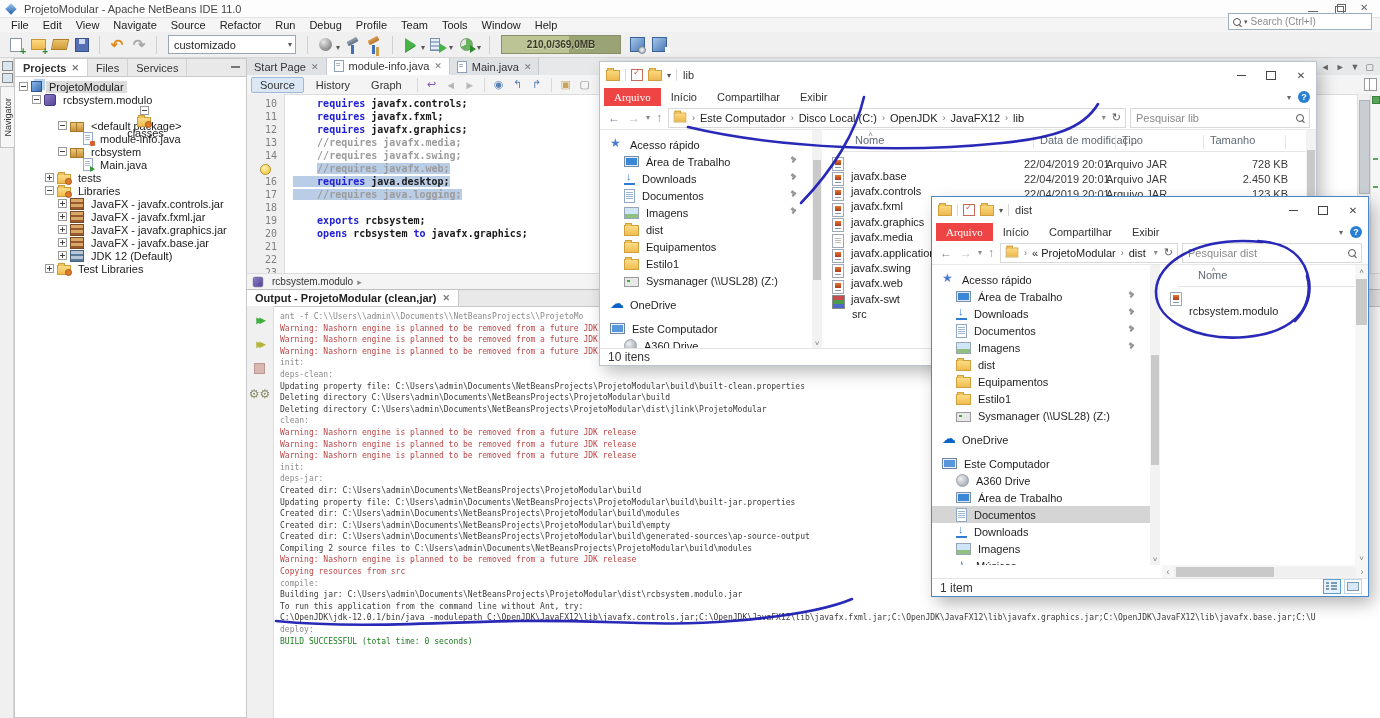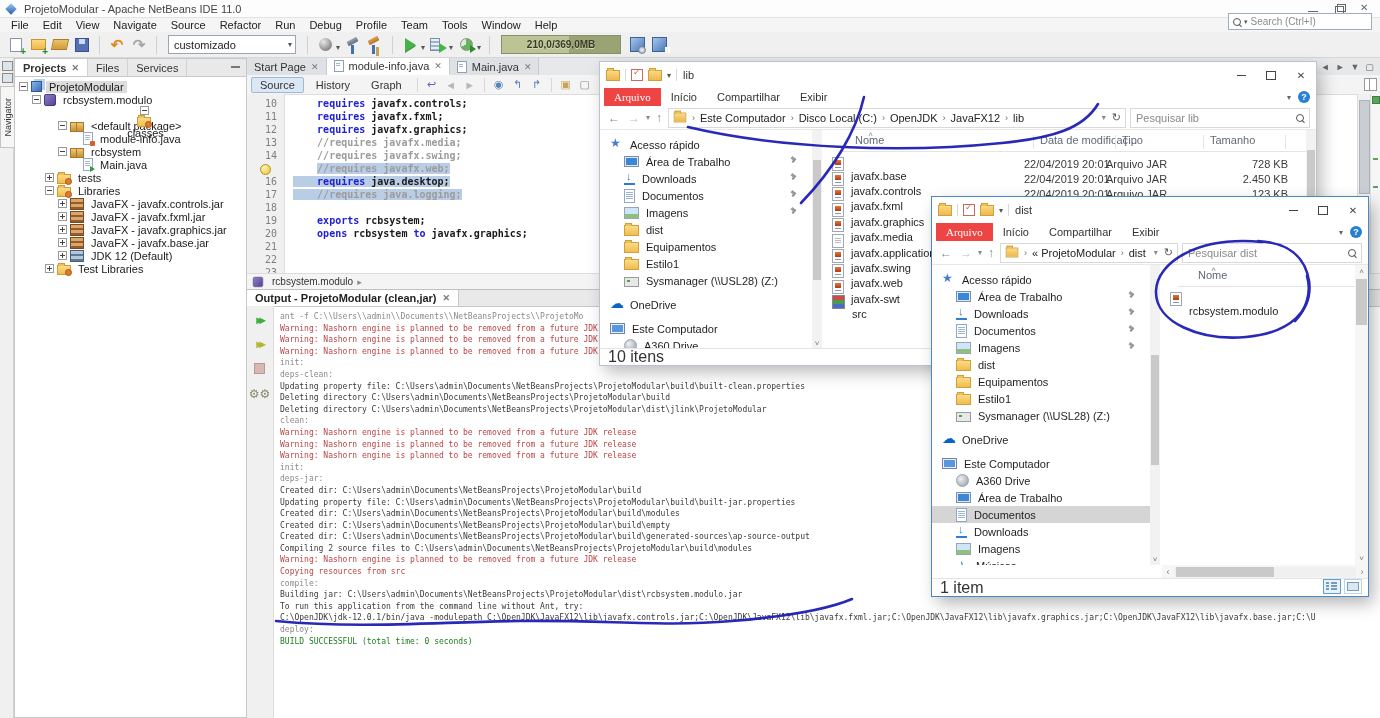--- a/index.html
+++ b/index.html
@@ -212,21 +212,21 @@
   .side-down{position:absolute;bottom:1px;left:0;right:0;text-align:center;font-size:8px;color:#777;}
   .xw-files{position:absolute;top:0;bottom:0;overflow:hidden;}
   .fhead{position:absolute;top:4px;height:17px;border-bottom:1px solid #e4e4e4;left:16px;right:0;text-align:right;}
   .fcol{position:absolute;top:0;font-size:11px;color:#5f6a75;white-space:nowrap;}
   .fcol .sort{position:absolute;top:-4px;left:45%;font-size:8px;color:#888;}
   .colsep{position:absolute;top:1px;height:14px;width:1px;background:#e4e4e4;}
   .frow{position:absolute;height:15px;display:flex;align-items:center;left:8px;right:0;}
   .frow .fname{font-size:11px;color:#1e1e1e;white-space:nowrap;margin-top:24px;}
   .fcell{position:absolute;font-size:11px;color:#3a3a3a;white-space:nowrap;}
   .xw-status{position:absolute;left:0;right:0;bottom:0;border-top:1px solid #e4e4e4;display:flex;align-items:center;padding-left:8px;background:#fff;}
-  .xw-status .st{font-size:16px;color:#333;}
+  .xw-status .st{font-size:12px;color:#333;}
   .hscroll{position:absolute;height:14px;background:#f6f6f6;display:flex;align-items:center;}
   .hscroll .harr{font-size:9px;color:#777;width:12px;text-align:center;}
   .hscroll .htrack{flex:1;height:10px;background:#f0f0f0;position:relative;}
   .hscroll .hthumb{position:absolute;left:2px;top:0;height:10px;background:#c9c9c9;}
   .vscroll{position:absolute;width:13px;background:#f6f6f6;}
   .vscroll .varr{position:absolute;left:0;right:0;text-align:center;font-size:8px;color:#777;}
   .vscroll .vthumb{position:absolute;left:1px;right:1px;background:#c9c9c9;}
   .viewbtns{position:absolute;right:6px;bottom:2px;display:flex;gap:3px;}
   .vb{width:16px;height:13px;border:1px solid #bcd4e8;background:#fff;position:relative;}
   .vb.sel{border-color:#5a9fd4;background:#e8f2fa;}

